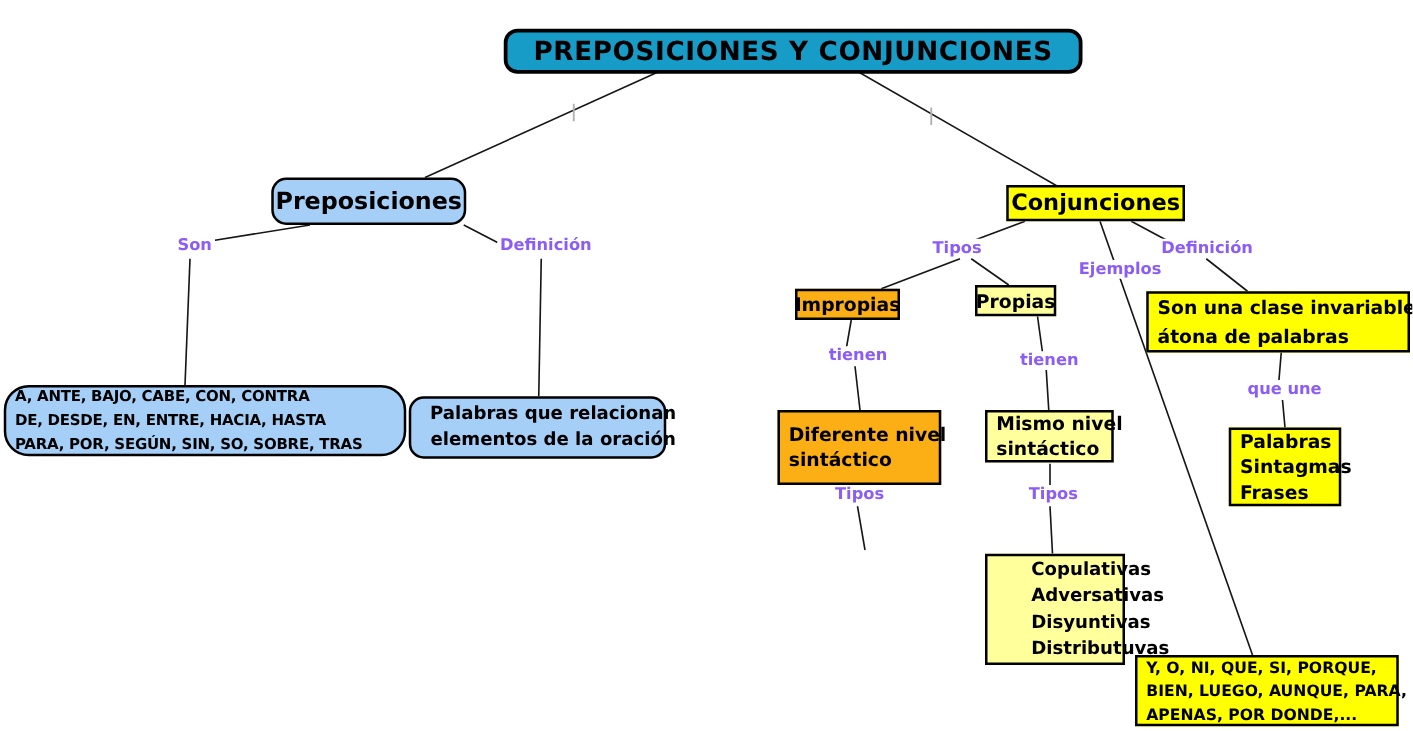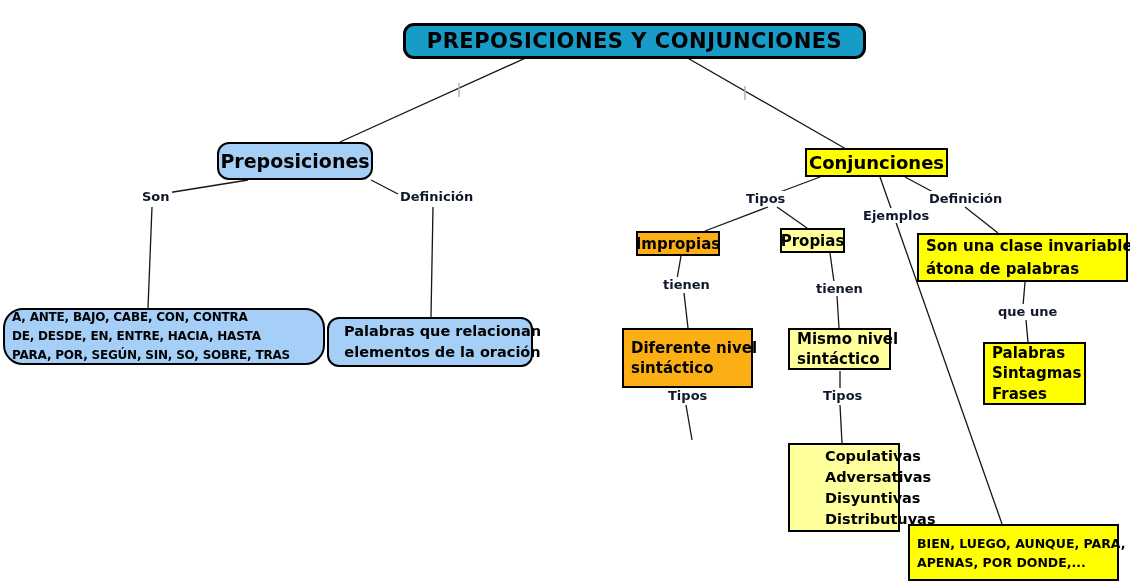--- a/index.html
+++ b/index.html
@@ -33,21 +33,21 @@
   }
   .blue{background:var(--blue-bg,#A5CFF7);}
   .yellow{background:var(--yellow-bg,#FFFF00);}
   .lightyellow{background:var(--light-yellow-bg,#FFFF9C);}
   .orange{background:var(--orange-bg,#FBAF14);}
   .edge-label{
     position:absolute;
     z-index:2;
     font-size:13px;
     font-weight:700;
-    color:#0f172a;
+    color:#8b5cf6;
     background:#fff;
     padding:0 2px;
     white-space:nowrap;
     font-family:"DejaVu Sans", sans-serif;
   }
   .ln{white-space:nowrap;}
   .pad-l .ln{padding-left:7px;}
 </style>
 </head>
 <body>
@@ -148,24 +148,25 @@
     <div class="ln">Distributuvas</div>
   </div>
 
   <div class="node yellow pad-l" style="left:917px;top:233px;width:211px;height:49px;font-size:15px;line-height:23px;">
     <div class="ln">Son una clase invariable y</div>
     <div class="ln">átona de palabras</div>
   </div>
 
   <div class="edge-label" style="left:996px;top:304px;">que une</div>
 
-  <div class="node yellow pad-l" style="left:983px;top:342px;width:103px;height:63px;font-size:15px;line-height:20.5px;">
+  <div class="node yellow pad-l" style="left:983px;top:342px;width:90px;height:63px;font-size:15px;line-height:20.5px;">
     <div class="ln">Palabras</div>
     <div class="ln">Sintagmas</div>
     <div class="ln">Frases</div>
   </div>
 
   <div class="node yellow pad-l" style="left:908px;top:524px;width:211px;height:57px;font-size:12.5px;line-height:19px;">
+    <div class="ln">Y, O, NI, QUE, SI, PORQUE,</div>
     <div class="ln">BIEN, LUEGO, AUNQUE, PARA,</div>
     <div class="ln">APENAS, POR DONDE,...</div>
   </div>
 
 </div>
 
 </body></html>

